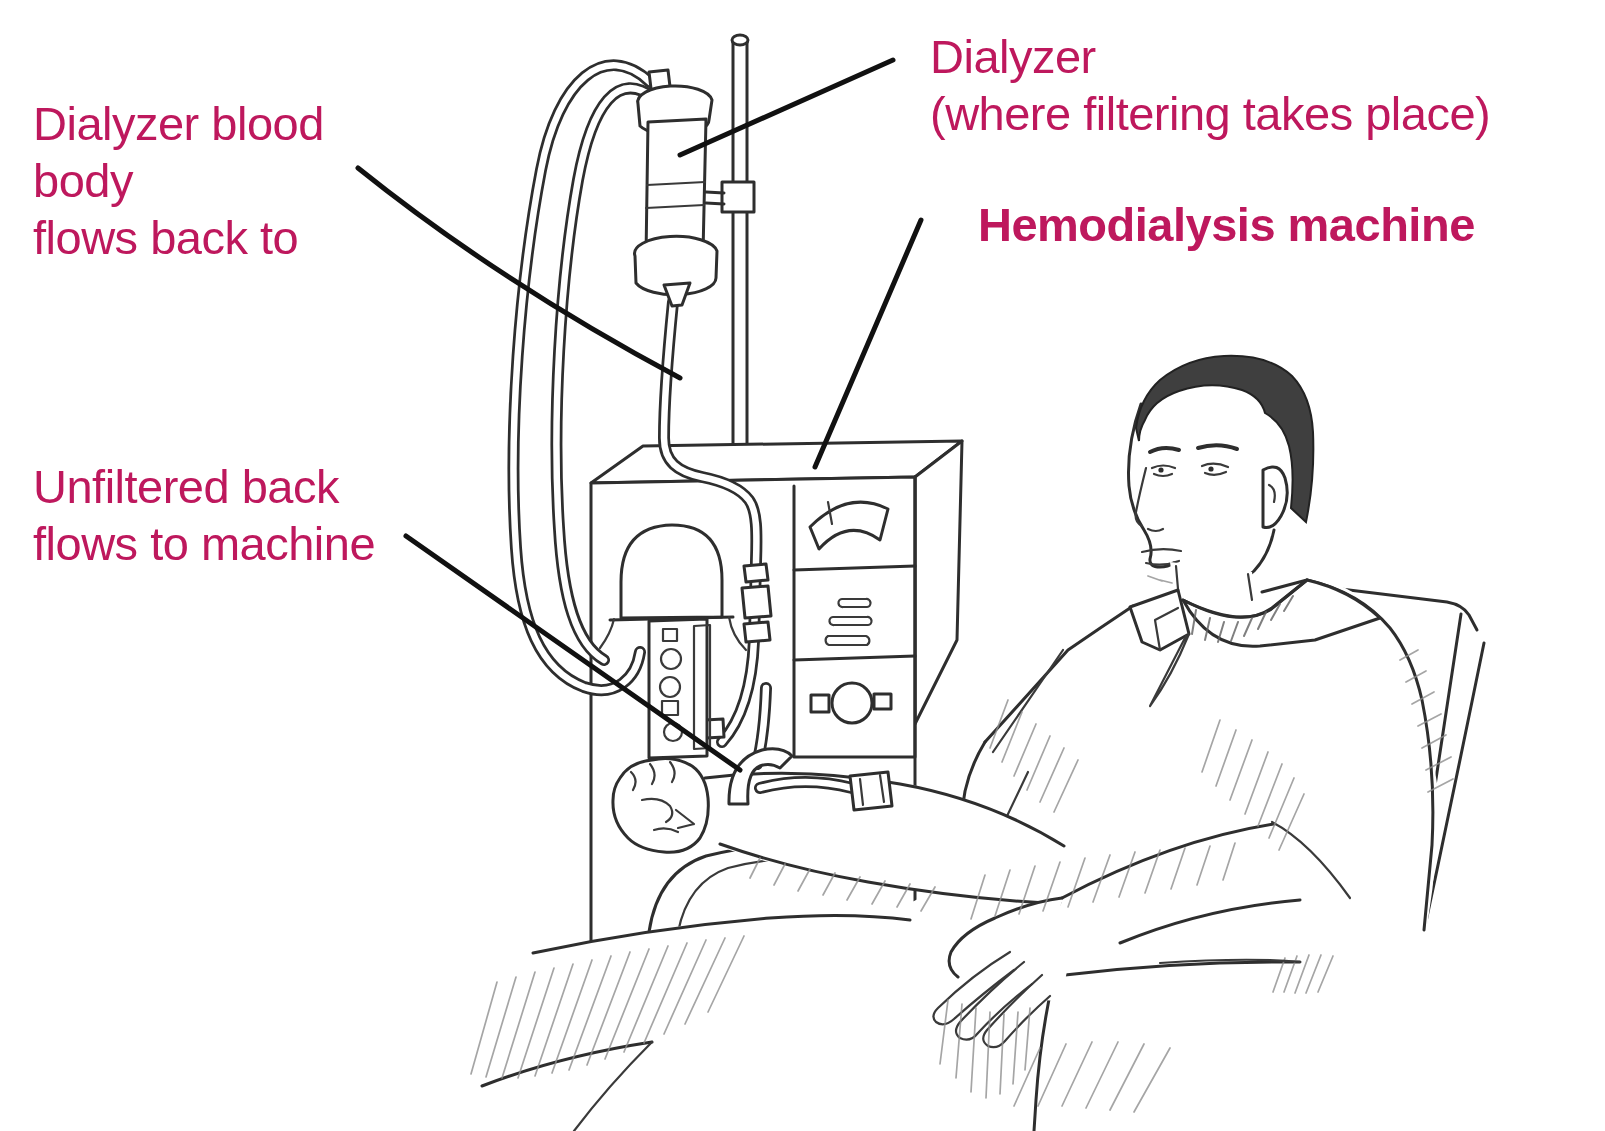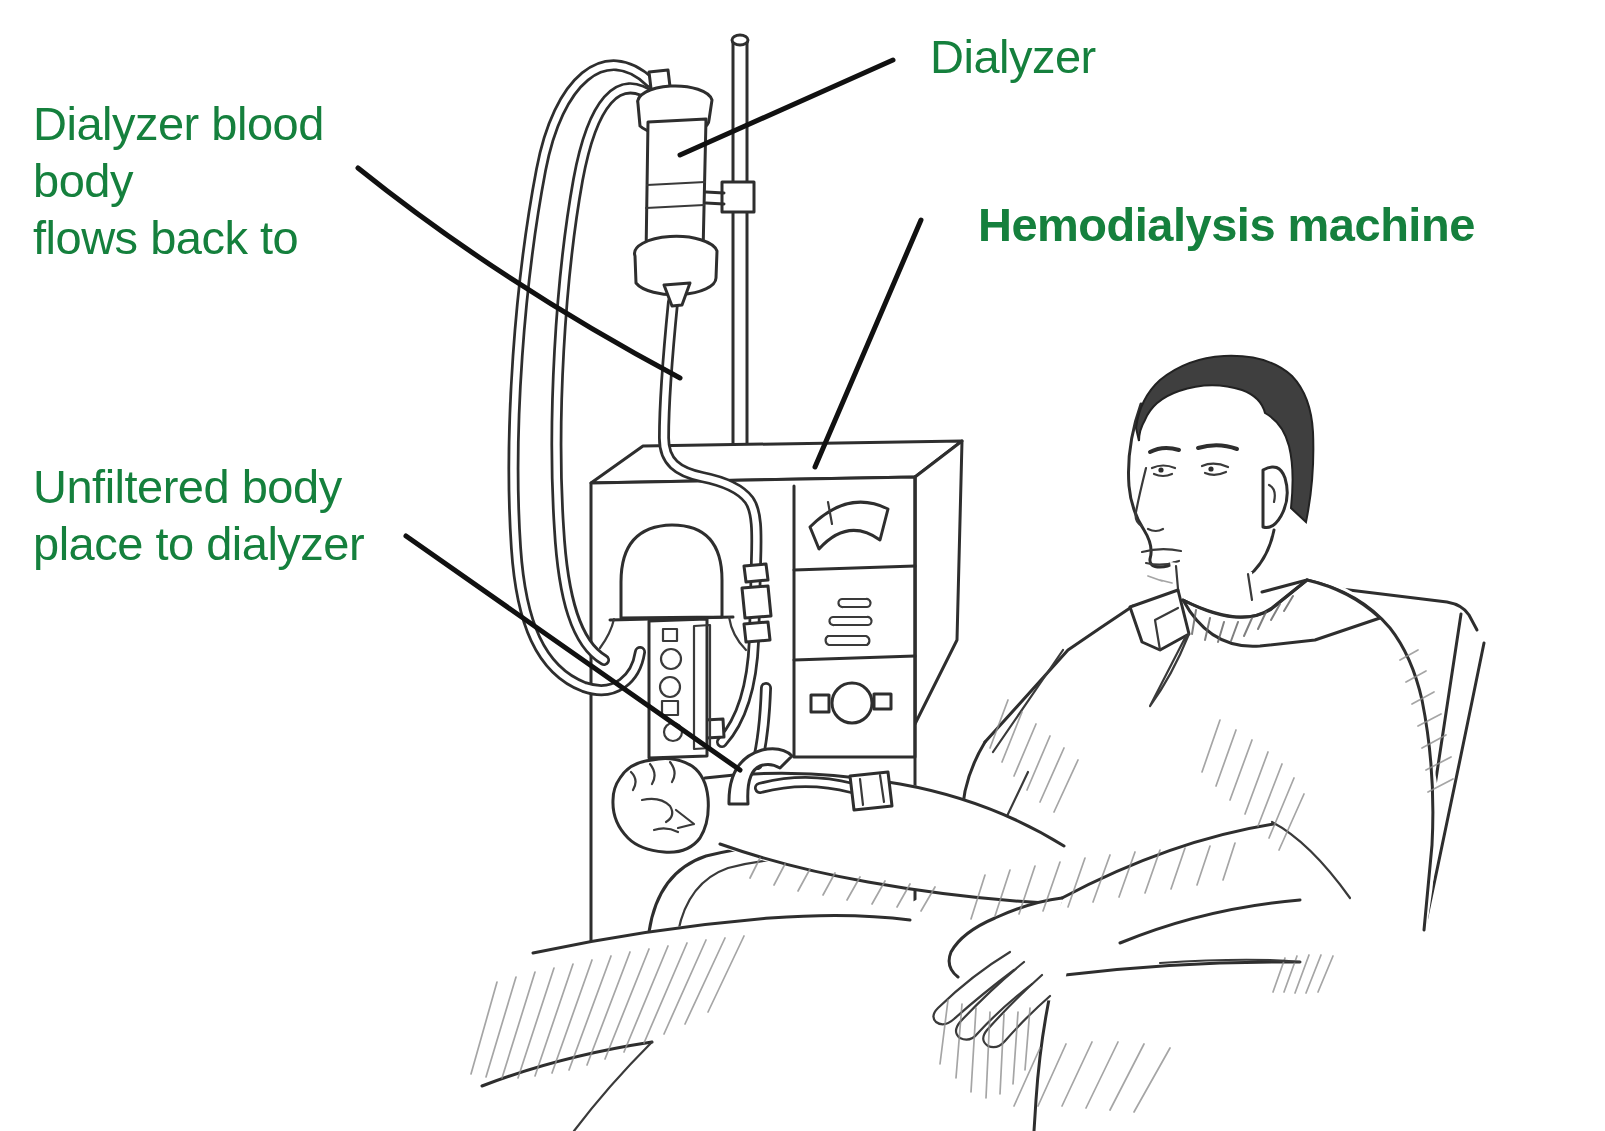--- a/index.html
+++ b/index.html
@@ -6,21 +6,21 @@
   .canvas{
     position:relative;
     width:1605px;height:1131px;
     background:#ffffff;
     overflow:hidden;
     font-family:"Liberation Sans", sans-serif;
   }
   .canvas svg{position:absolute;left:0;top:0;width:100%;height:100%;}
   .label{
     position:absolute;
-    color:#15803d;
+    color:#be185d;
     font-size:47px;
     line-height:57px;
     letter-spacing:-0.5px;
     white-space:nowrap;
     font-weight:400;
   }
   .ink{stroke:#2e2e2e;fill:none;stroke-width:3;stroke-linecap:round;stroke-linejoin:round;}
   .ink-thin{stroke:#3a3a3a;fill:none;stroke-width:2.2;stroke-linecap:round;stroke-linejoin:round;}
   .white-fill{fill:#ffffff;stroke:none;}
   .paper{fill:#ffffff;stroke:#2e2e2e;stroke-width:3;stroke-linejoin:round;}
@@ -232,24 +232,25 @@
 </svg>
 
 <div class="label" style="left:33px; top:95px;">
   <div>Dialyzer blood</div>
   <div>body</div>
   <div>flows back to</div>
 </div>
 
 <div class="label" style="left:930px; top:28px;">
   <div>Dialyzer</div>
+  <div>(where filtering takes place)</div>
 </div>
 
 <div class="label" style="left:978px; top:196px;font-weight:bold;">
   <div>Hemodialysis machine</div>
 </div>
 
 <div class="label" style="left:33px; top:458px;">
-  <div>Unfiltered body</div>
-  <div>place to dialyzer</div>
+  <div>Unfiltered back</div>
+  <div>flows to machine</div>
 </div>
 
 </div>
 
 </body></html>

